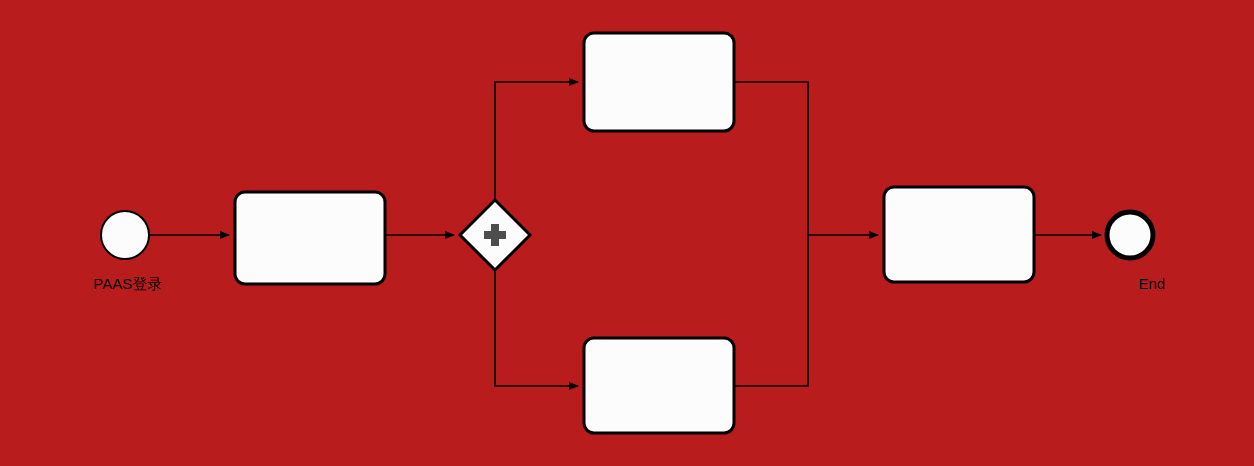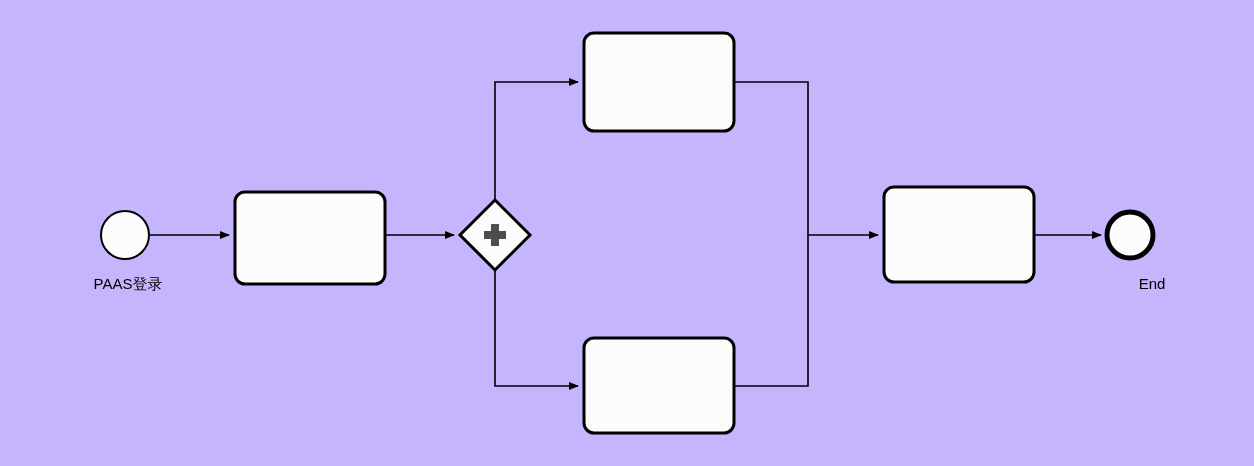--- a/index.html
+++ b/index.html
@@ -8,21 +8,21 @@
     padding: 0;
     background: #ffffff;
   }
   body {
     font-family: "Liberation Sans", "DejaVu Sans", sans-serif;
   }
   #canvas {
     position: relative;
     width: 1254px;
     height: 466px;
-    background: #c4b5fd;
+    background: #b91c1c;
     overflow: hidden;
   }
   #canvas svg {
     position: absolute;
     left: 0;
     top: 0;
     width: 1254px;
     height: 466px;
     display: block;
   }

